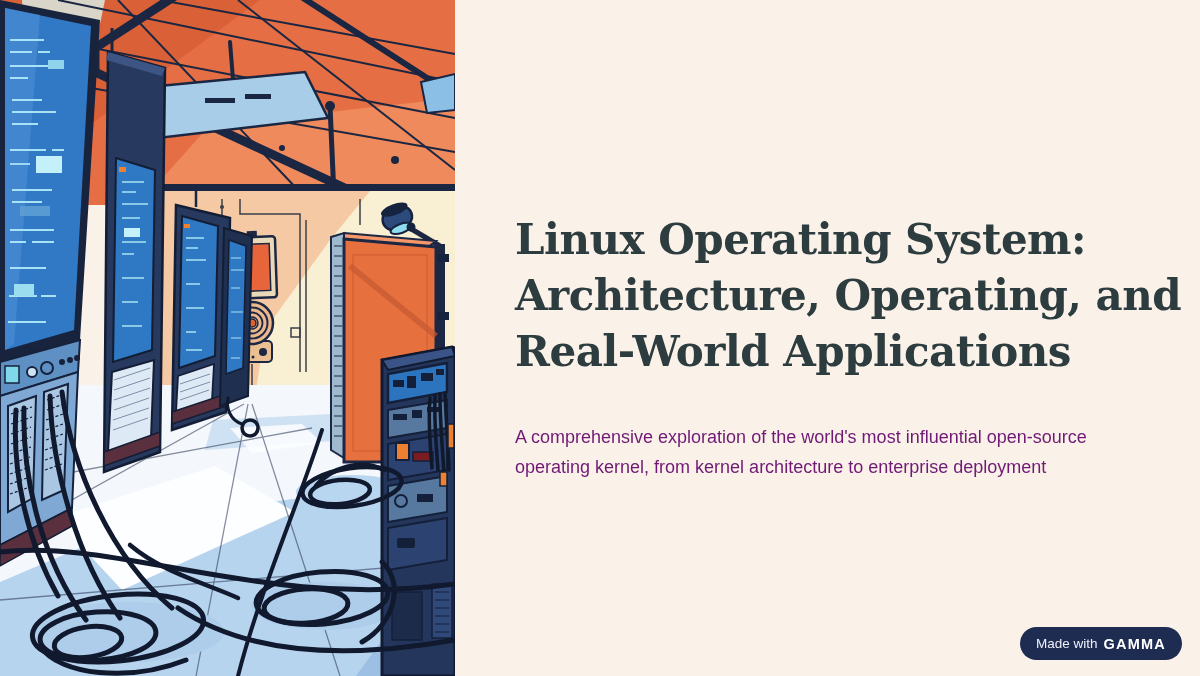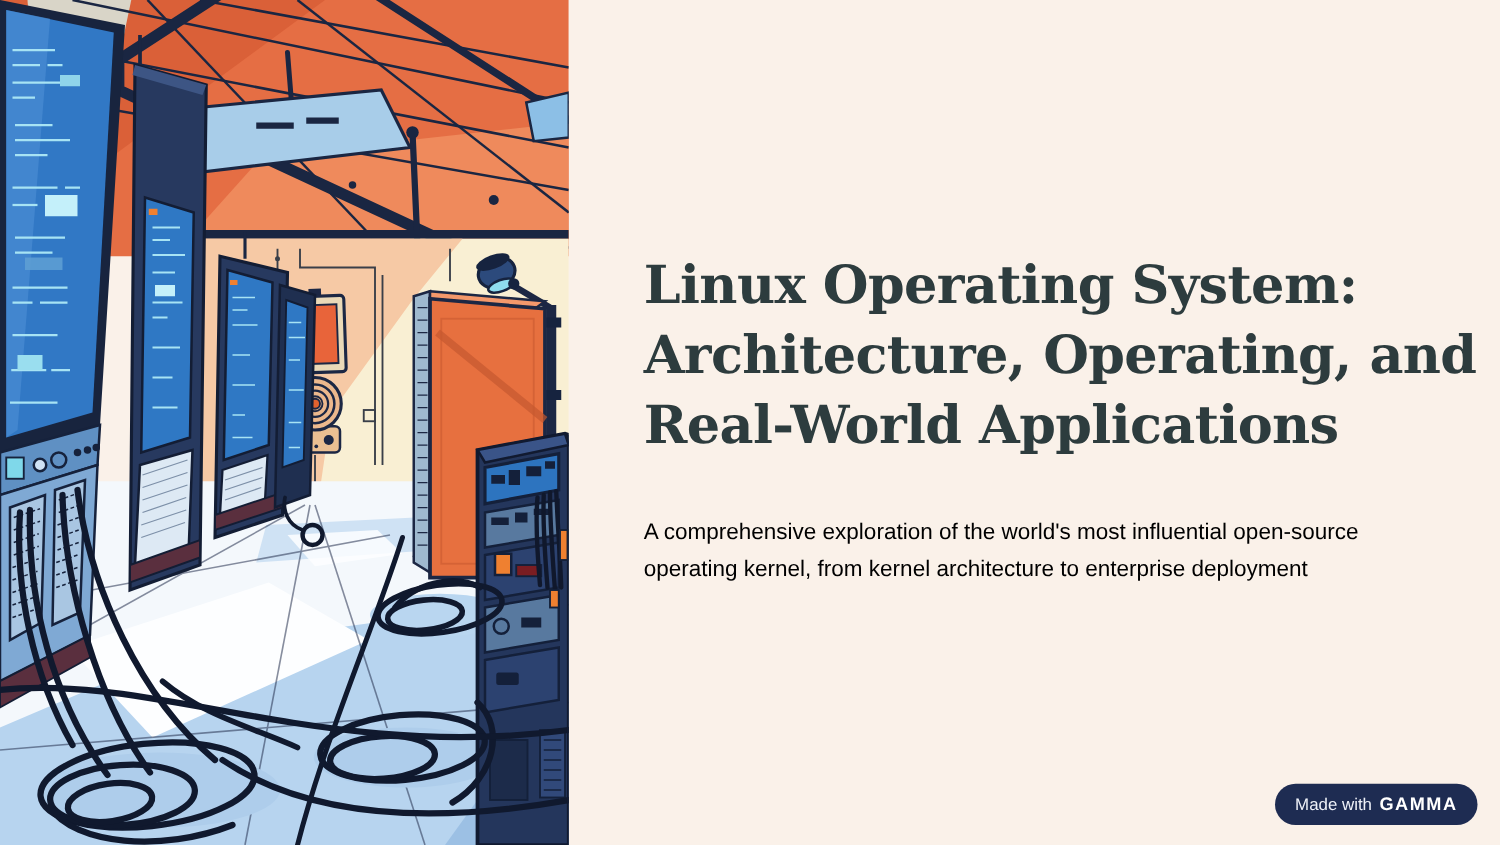--- a/index.html
+++ b/index.html
@@ -17,40 +17,40 @@
   .illustration-wrap {
     position: absolute;
     left: 0; top: 0;
     width: 455px; height: 676px;
   }
   .illustration-wrap svg { display: block; }
 
   .content {
     position: absolute;
     left: 515px;
-    top: 200px;
+    top: 212px;
     width: 665px;
   }
 
   .title {
     font-family: "DejaVu Serif", "Liberation Serif", serif;
     font-weight: 700;
     font-size: 42px;
     line-height: 56px;
     letter-spacing: -0.5px;
     color: #2d3c3e;
   }
   .title .line { white-space: nowrap; }
 
   .subtitle {
     margin-top: 42px;
     font-size: 18px;
     line-height: 30px;
     font-weight: 400;
-    color: #000000;
+    color: #701a75;
   }
   .subtitle .line { white-space: nowrap; }
 
   .made-with-badge {
     position: absolute;
     right: 18px;
     bottom: 16px;
     height: 33px;
     padding: 0 16px;
     border-radius: 17px;

